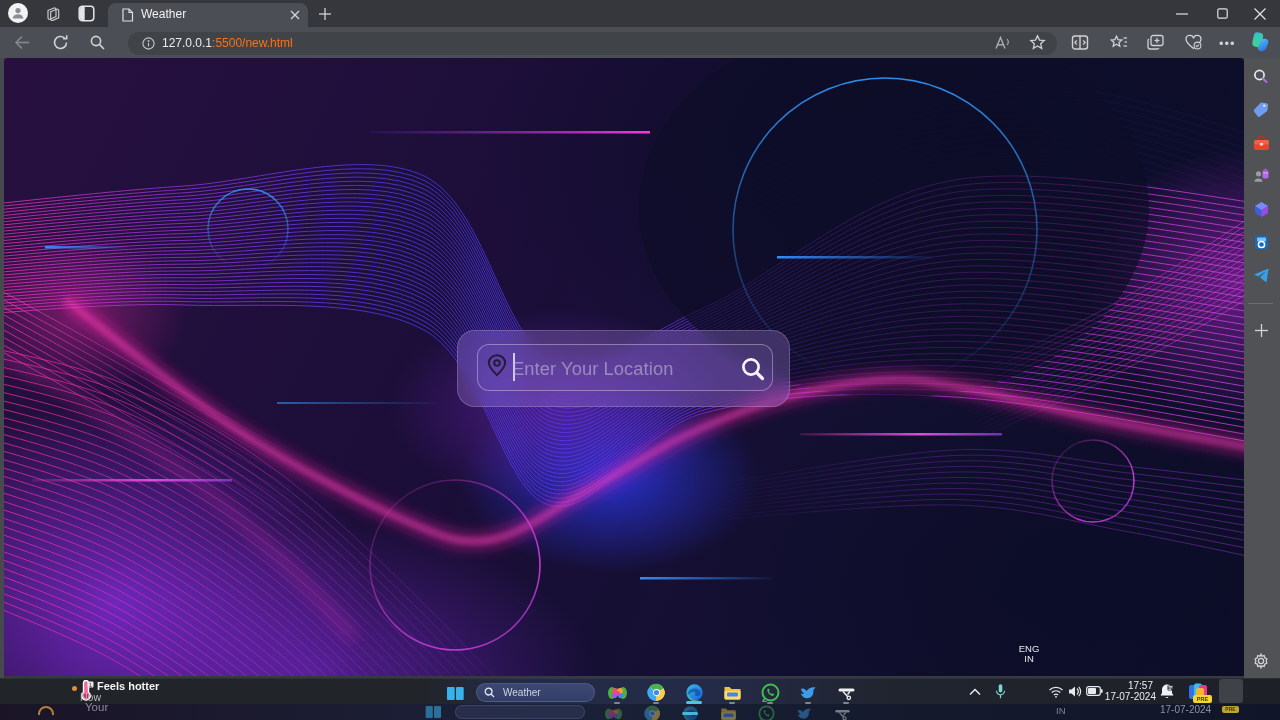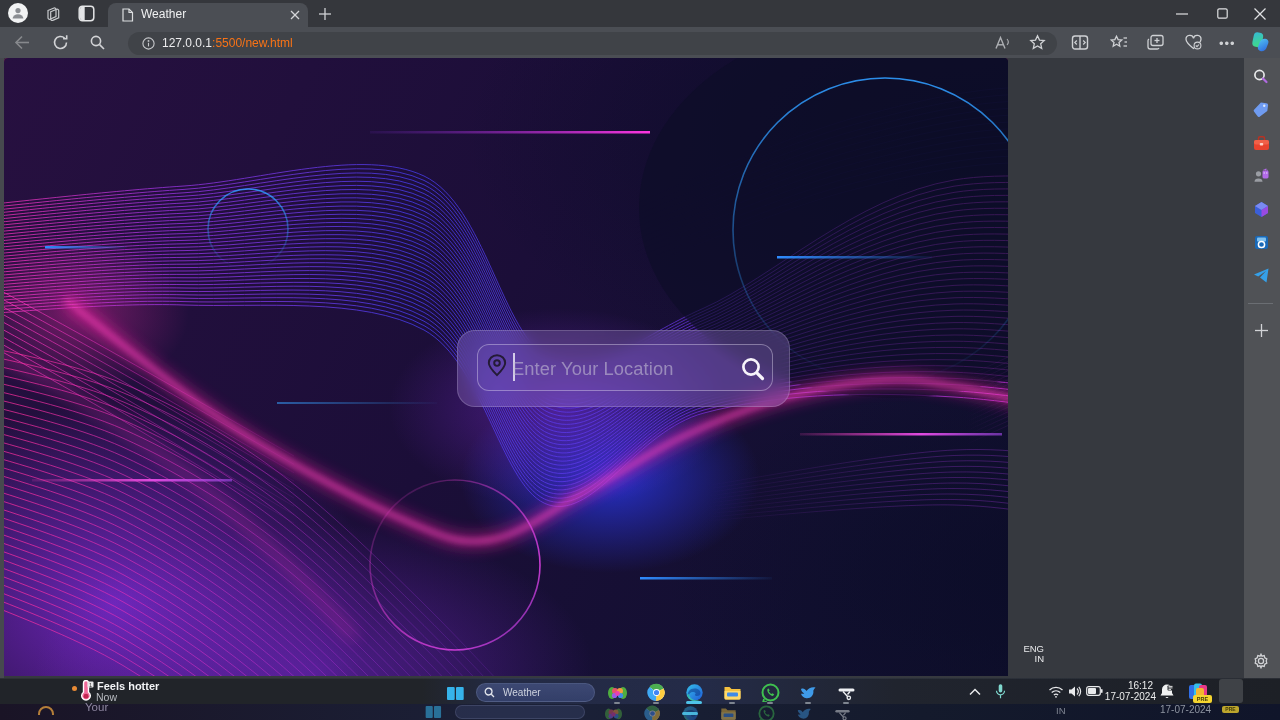--- a/index.html
+++ b/index.html
@@ -6,21 +6,21 @@
 .abs { position:absolute; }
 
 
 #titlebar { left:0; top:0; width:1280px; height:27px; background:#35373c; }
 #toolbar { left:0; top:27px; width:1280px; height:31px; background:#4b4e54; }
 #tab { left:108px; top:3px; width:200px; height:24px; background:#4b4e54; border-radius:8px 8px 0 0; }
 #winborder-l { left:0; top:58px; width:4px; height:620px; background:#46494e; }
 #sidebar { right:0; top:58px; width:36px; height:620px; background:#505256; }
 
 
-#page { left:4px; top:58px; width:1004px; height:618px; background:#be185d; border-radius:4px 4px 0 0; overflow:hidden; }
+#page { left:4px; top:58px; width:1240px; height:618px; background:#be185d; border-radius:4px 4px 0 0; overflow:hidden; }
 
 
 #glass { left:453px; top:272px; width:333px; height:77px; border-radius:18px; background:rgba(182,148,235,0.26); border:1px solid rgba(255,255,255,0.18); backdrop-filter: blur(7px); }
 #input { left:473px; top:286px; width:296px; height:47px; border-radius:12px; border:1px solid rgba(240,235,250,0.38); background:rgba(130,95,200,0.10); }
 #placeholder { left:508px; top:300px; font-size:18.3px; letter-spacing:0.1px; color:rgba(192,185,210,0.62); }
 #cursorbar { left:509px; top:295px; width:1.5px; height:28px; background:rgba(225,220,240,0.9); }
 
 
 #taskA { left:0; top:678px; width:1280px; height:26px; border-top:1px solid rgba(160,165,180,0.10); background:linear-gradient(90deg,#212429 0%,#212429 33%,#232a44 39%,#242b48 55%,#20242e 70%,#1d2026 100%); }
 #taskB { left:0; top:704px; width:1280px; height:16px; background:linear-gradient(90deg,#1a1426 0%,#1b2138 42%,#141a2c 72%,#10152a 100%); }
@@ -491,21 +491,21 @@
 
 
 <div class="abs" style="left:72px;top:686px;width:5px;height:5px;border-radius:50%;background:#e88a35;"></div>
 <svg class="abs" style="left:78px;top:680px" width="16" height="22" viewBox="0 0 16 22">
  <path d="M5.5 3 a2.5 2.5 0 0 1 5 0 v9.2 a4.3 4.3 0 1 1 -5 0 z" fill="#f06a9a" stroke="#fff" stroke-width="1.4"></path>
  <circle cx="8" cy="16.2" r="2.4" fill="#c22550"></circle>
  <rect x="9.5" y="1.5" width="6" height="6" rx="1" fill="#e8e8ea"></rect>
  <text x="12.5" y="6.6" font-size="5.5" fill="#333" text-anchor="middle" font-family="Liberation Sans">1</text>
 </svg>
 <div class="abs" style="left:97px;top:680px;font-size:11px;font-weight:bold;color:#f2f3f5;">Feels hotter</div>
-<div class="abs" style="left:96px;top:690.5px;font-size:10.5px;color:#b9bcc2;">Now</div>
+<div class="abs" style="left:80px;top:690.5px;font-size:10.5px;color:#b9bcc2;">Now</div>
 
 
 <svg class="abs" style="left:447px;top:687px" width="17" height="13" viewBox="0 0 17 13">
  <rect x="0" y="0" width="7.7" height="13" rx="1" fill="#36b3ea"></rect>
  <rect x="9" y="0" width="7.7" height="13" rx="1" fill="#36b3ea"></rect>
 </svg>
 
 
 <div class="abs" style="left:476px;top:682.5px;width:119px;height:19px;border-radius:10px;background:linear-gradient(180deg,rgba(78,92,145,0.60),rgba(58,72,120,0.70));border:1px solid rgba(130,142,180,0.30);"></div>
 <svg class="abs" style="left:484px;top:687px" width="11" height="11" viewBox="0 0 11 11" fill="none" stroke="#e2e5ec" stroke-width="1.3">
@@ -570,35 +570,35 @@
 <div class="abs" style="left:843px;top:701.5px;width:6px;height:2px;border-radius:1px;background:#7e8590;"></div>
 
 
 <svg class="abs" style="left:969px;top:688px" width="12" height="8" viewBox="0 0 12 8" fill="none" stroke="#e8e9eb" stroke-width="1.5">
     <path d="M1 6.5 L6 1.5 L11 6.5"></path>
   </svg>
 <svg class="abs" style="left:995px;top:683px" width="11" height="17" viewBox="0 0 11 17" fill="none" stroke="#7fd8ce" stroke-width="1.4">
  <rect x="3.7" y="1.2" width="3.6" height="8.4" rx="1.8" fill="#7fd8ce" stroke="none"></rect>
  <path d="M1.5 7.8 a4 4 0 0 0 8 0 M5.5 12.2 v3" stroke-width="1.2"></path>
 </svg>
-<div class="abs" style="left:1014px;top:644px;width:30px;text-align:right;font-size:9.5px;color:#e8e9eb;line-height:10px;">ENG<br>IN</div>
+<div class="abs" style="left:1014px;top:644px;width:30px;text-align:center;font-size:9.5px;color:#e8e9eb;line-height:10px;">ENG<br>IN</div>
 <svg class="abs" style="left:1048px;top:686px" width="16" height="12" viewBox="0 0 16 12" fill="none" stroke="#e8e9eb" stroke-width="1.3">
  <path d="M1.5 4 a9.5 9.5 0 0 1 13 0 M3.7 6.5 a6.5 6.5 0 0 1 8.6 0 M5.9 9 a3.4 3.4 0 0 1 4.2 0"></path>
  <circle cx="8" cy="10.8" r="0.9" fill="#e8e9eb" stroke="none"></circle>
 </svg>
 <svg class="abs" style="left:1068px;top:685px" width="15" height="13" viewBox="0 0 15 13">
  <path d="M1 4.5 h2.5 L7 1.5 v10 L3.5 8.5 H1 z" fill="#e8e9eb"></path>
  <path d="M9 3.5 a4.5 4.5 0 0 1 0 6 M10.8 1.8 a7 7 0 0 1 0 9.4" fill="none" stroke="#e8e9eb" stroke-width="1.2"></path>
 </svg>
 <svg class="abs" style="left:1086px;top:686px" width="17" height="10" viewBox="0 0 17 10">
  <rect x="0.7" y="0.7" width="13.6" height="8.6" rx="2" fill="none" stroke="#e8e9eb" stroke-width="1.2"></rect>
  <rect x="2" y="2" width="8" height="6" rx="1" fill="#e8e9eb"></rect>
  <rect x="15" y="3" width="1.6" height="4" rx="0.8" fill="#e8e9eb"></rect>
 </svg>
-<div class="abs" style="left:1103px;top:679.5px;width:50px;text-align:right;font-size:10px;color:#eceded;">16:12</div>
+<div class="abs" style="left:1103px;top:679.5px;width:50px;text-align:right;font-size:10px;color:#eceded;">17:57</div>
 <div class="abs" style="left:1096px;top:690.5px;width:60px;text-align:right;font-size:10px;color:#eceded;">17-07-2024</div>
 <svg class="abs" style="left:1159px;top:683px" width="16" height="17" viewBox="0 0 16 17">
  <path d="M8 1.5 a5 5 0 0 1 5 5 v3.5 l1.5 2.5 H1.5 L3 10 V6.5 a5 5 0 0 1 5-5 z" fill="#f0f1f2"></path>
  <path d="M6.5 14 a1.6 1.6 0 0 0 3 0" fill="#f0f1f2"></path>
  <rect x="8.5" y="2.5" width="6" height="5" rx="0.8" fill="#23262b"></rect>
  <path d="M9.5 3.4 h4 M9.5 4.9 l4 0 M9.5 6.4 h2.5" stroke="#f0f1f2" stroke-width="0.9"></path>
 </svg>
 <svg class="abs" style="left:1188px;top:682px" width="20" height="20" viewBox="0 0 20 20">
  <rect x="1" y="3" width="8" height="14" rx="2" fill="#2f6fe8"></rect>
  <rect x="6" y="1.5" width="8" height="13" rx="2" fill="#35c0ea"></rect>

